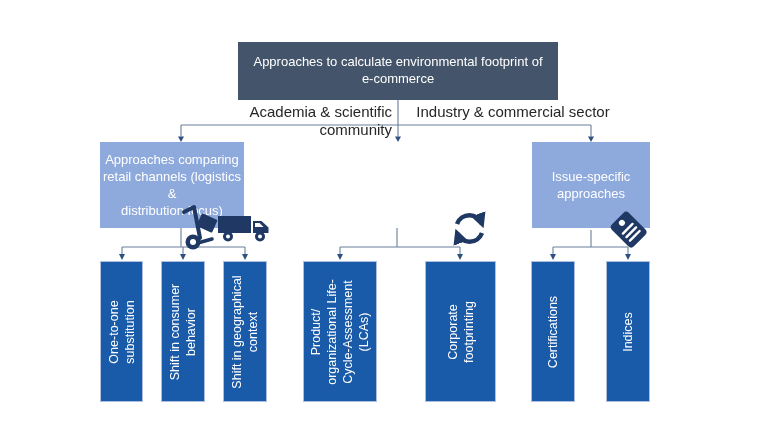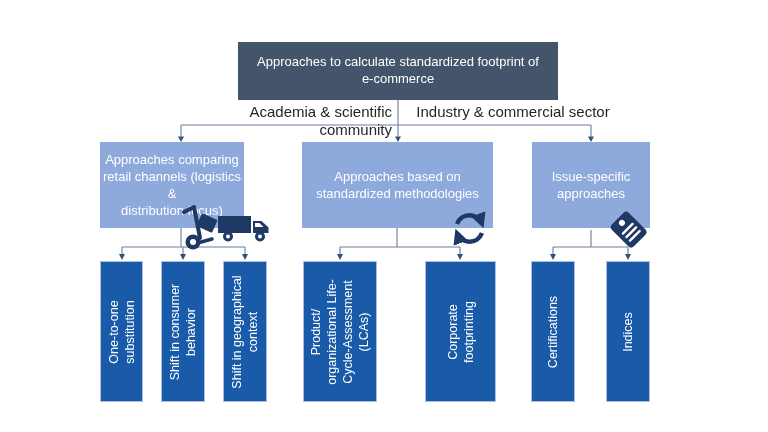--- a/index.html
+++ b/index.html
@@ -72,31 +72,29 @@
 
     <path d="M397,228 V247 M340,247 H460 M340,247 V254 M460,247 V254"></path>
     <polygon points="337,254 343,254 340,260"></polygon>
     <polygon points="457,254 463,254 460,260"></polygon>
 
     <path d="M591,230 V247 M553,247 H628 M553,247 V254 M628,247 V254"></path>
     <polygon points="550,254 556,254 553,260"></polygon>
     <polygon points="625,254 631,254 628,260"></polygon>
   </svg>
 
-  <div class="box title-box">Approaches to calculate standardized footprint of
+  <div class="box title-box">Approaches to calculate environmental footprint of
 e-commerce</div>
 
   <div class="branch-label left">Academia &amp; scientific community</div>
   <div class="branch-label right">Industry &amp; commercial sector</div>
 
   <div class="box category cat-1">Approaches comparing
 retail channels (logistics &amp;
 distribution focus)</div>
-  <div class="box category cat-2">Approaches based on
-standardized methodologies</div>
   <div class="box category cat-3">Issue-specific
 approaches</div>
 
   <svg class="icon" style="left:180px;top:202px;" width="40" height="48" viewBox="0 0 40 48" aria-hidden="true">
     <path class="ink-stroke" d="M4,10 L14,5 L20,36" stroke-width="4" stroke-linejoin="round" stroke-linecap="round"></path>
     <g transform="rotate(24 27 21)">
       <rect class="ink" x="18.5" y="14" width="17" height="14" rx="1"></rect>
     </g>
     <path class="ink-stroke" d="M14,42 L32,37" stroke-width="3.5" stroke-linecap="round"></path>
     <circle class="ink" cx="13" cy="40" r="7.5"></circle>

